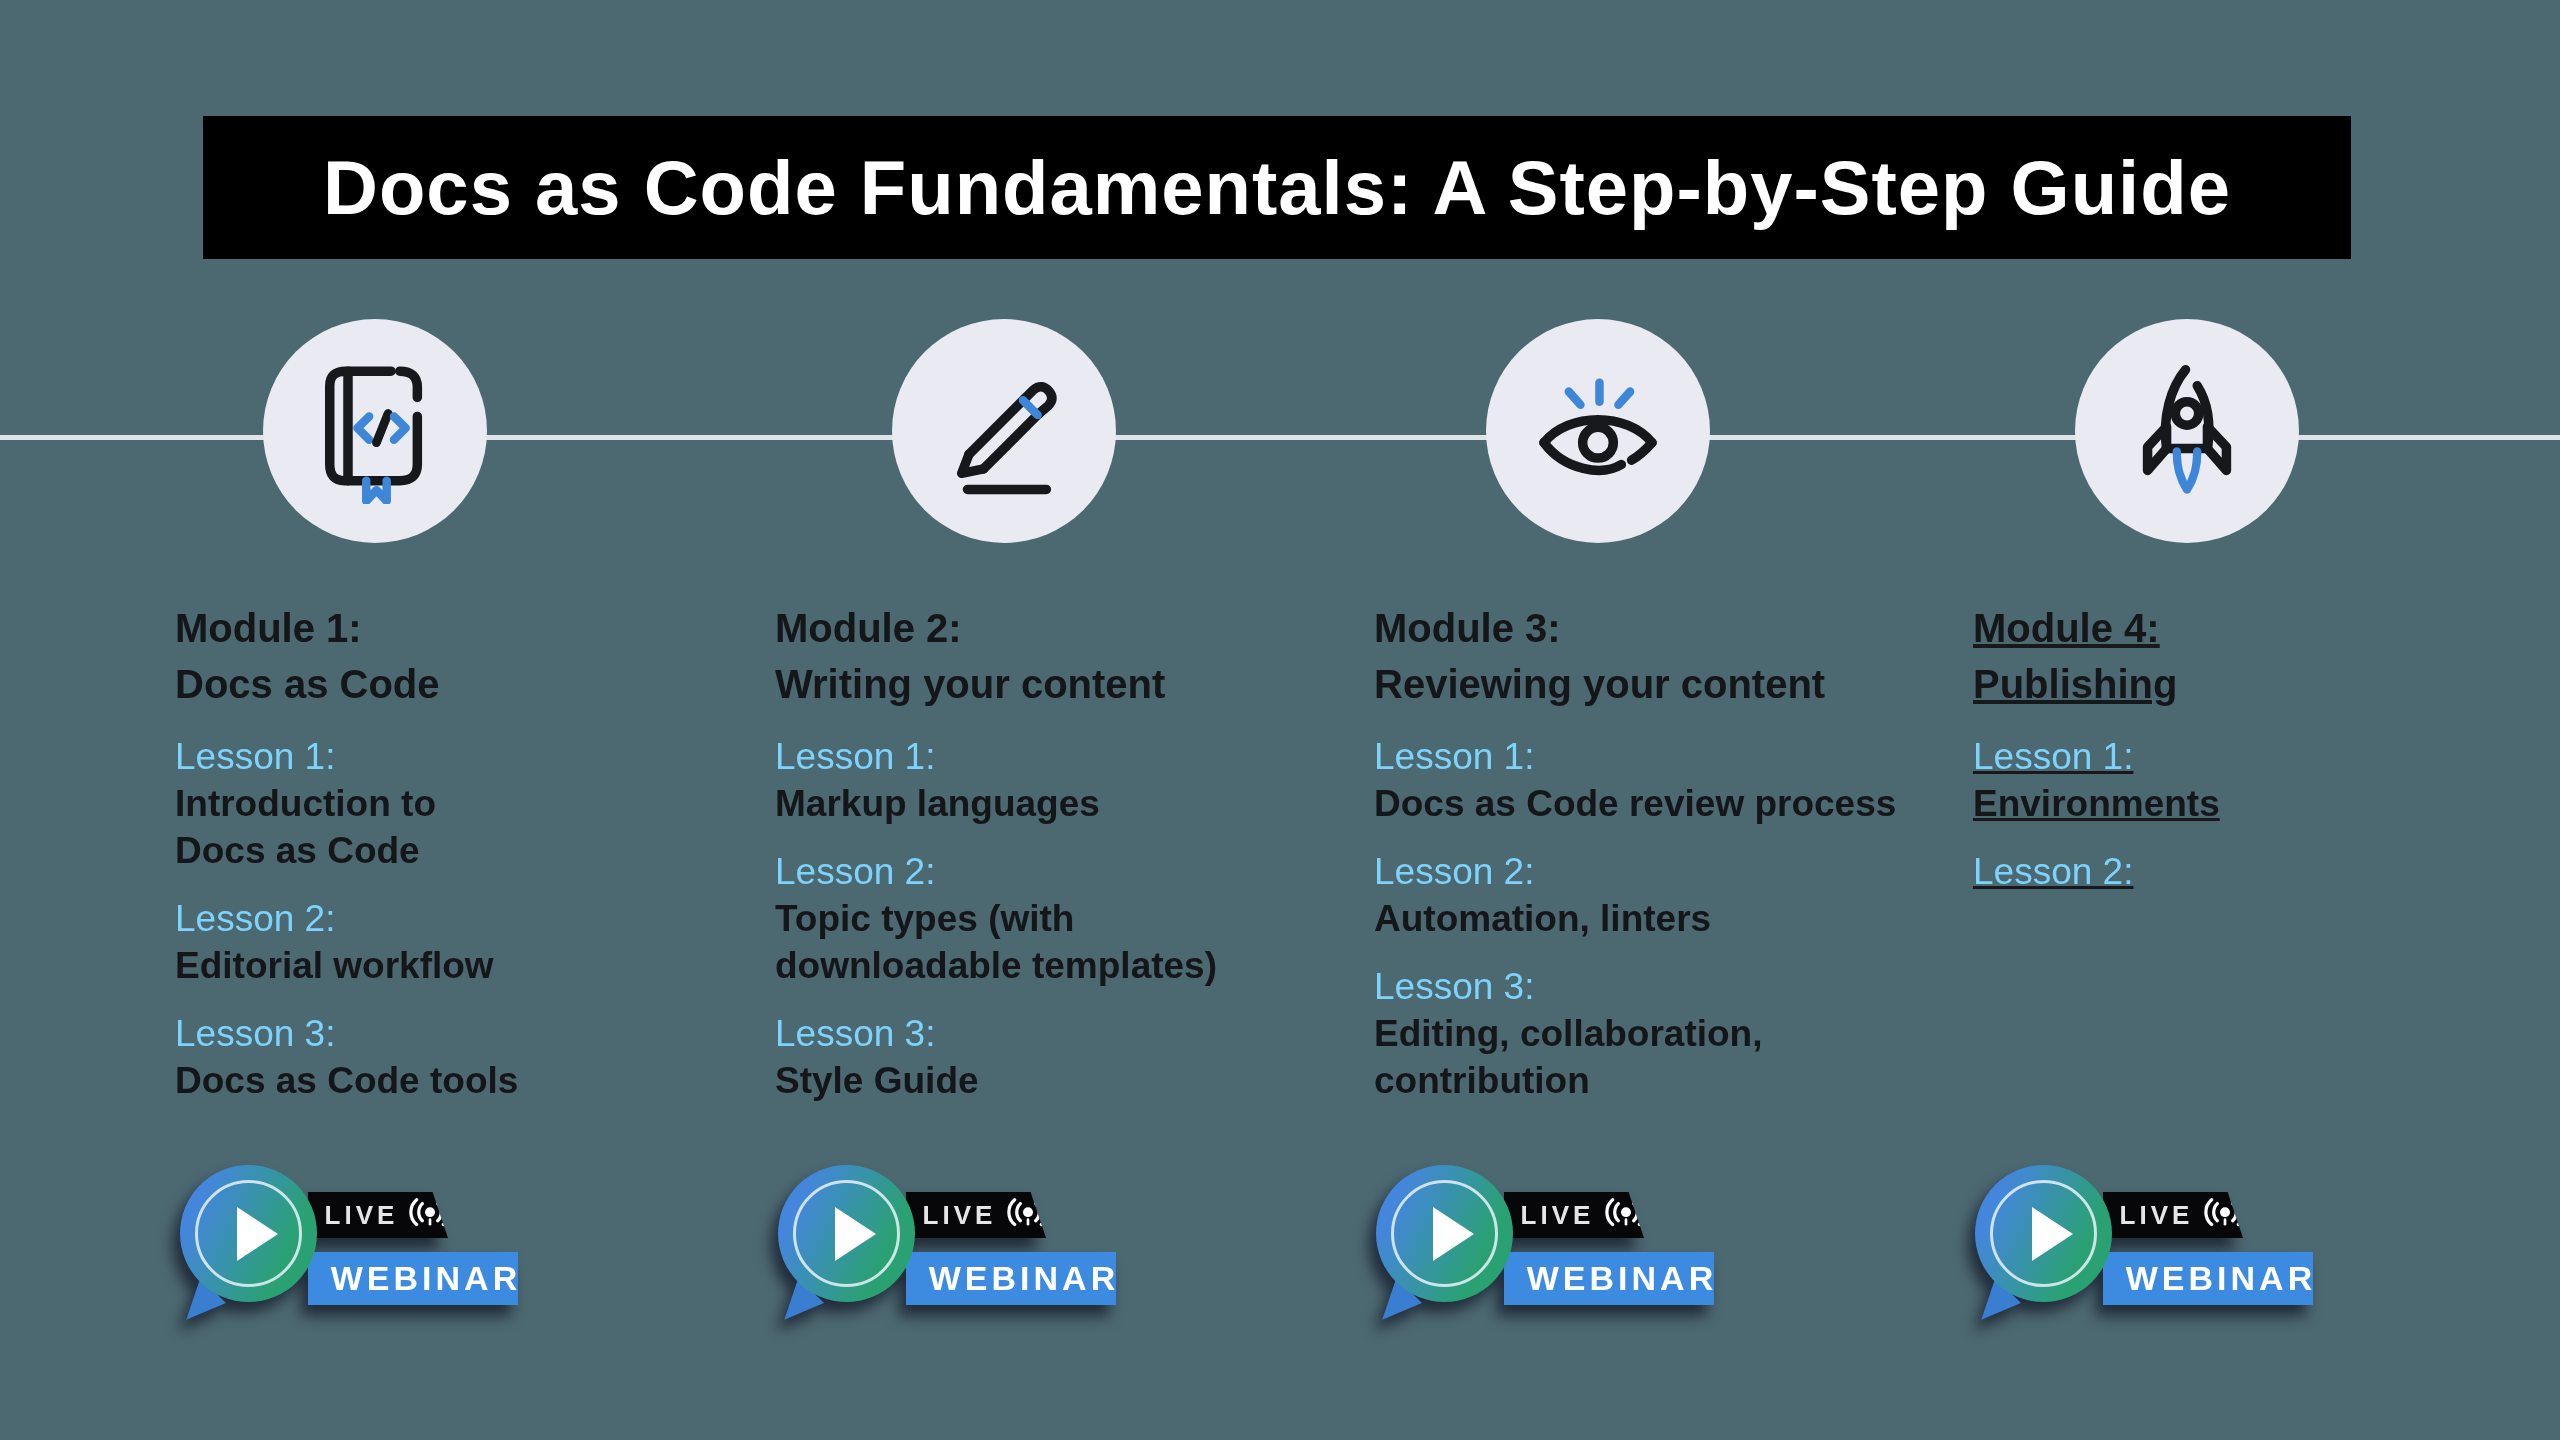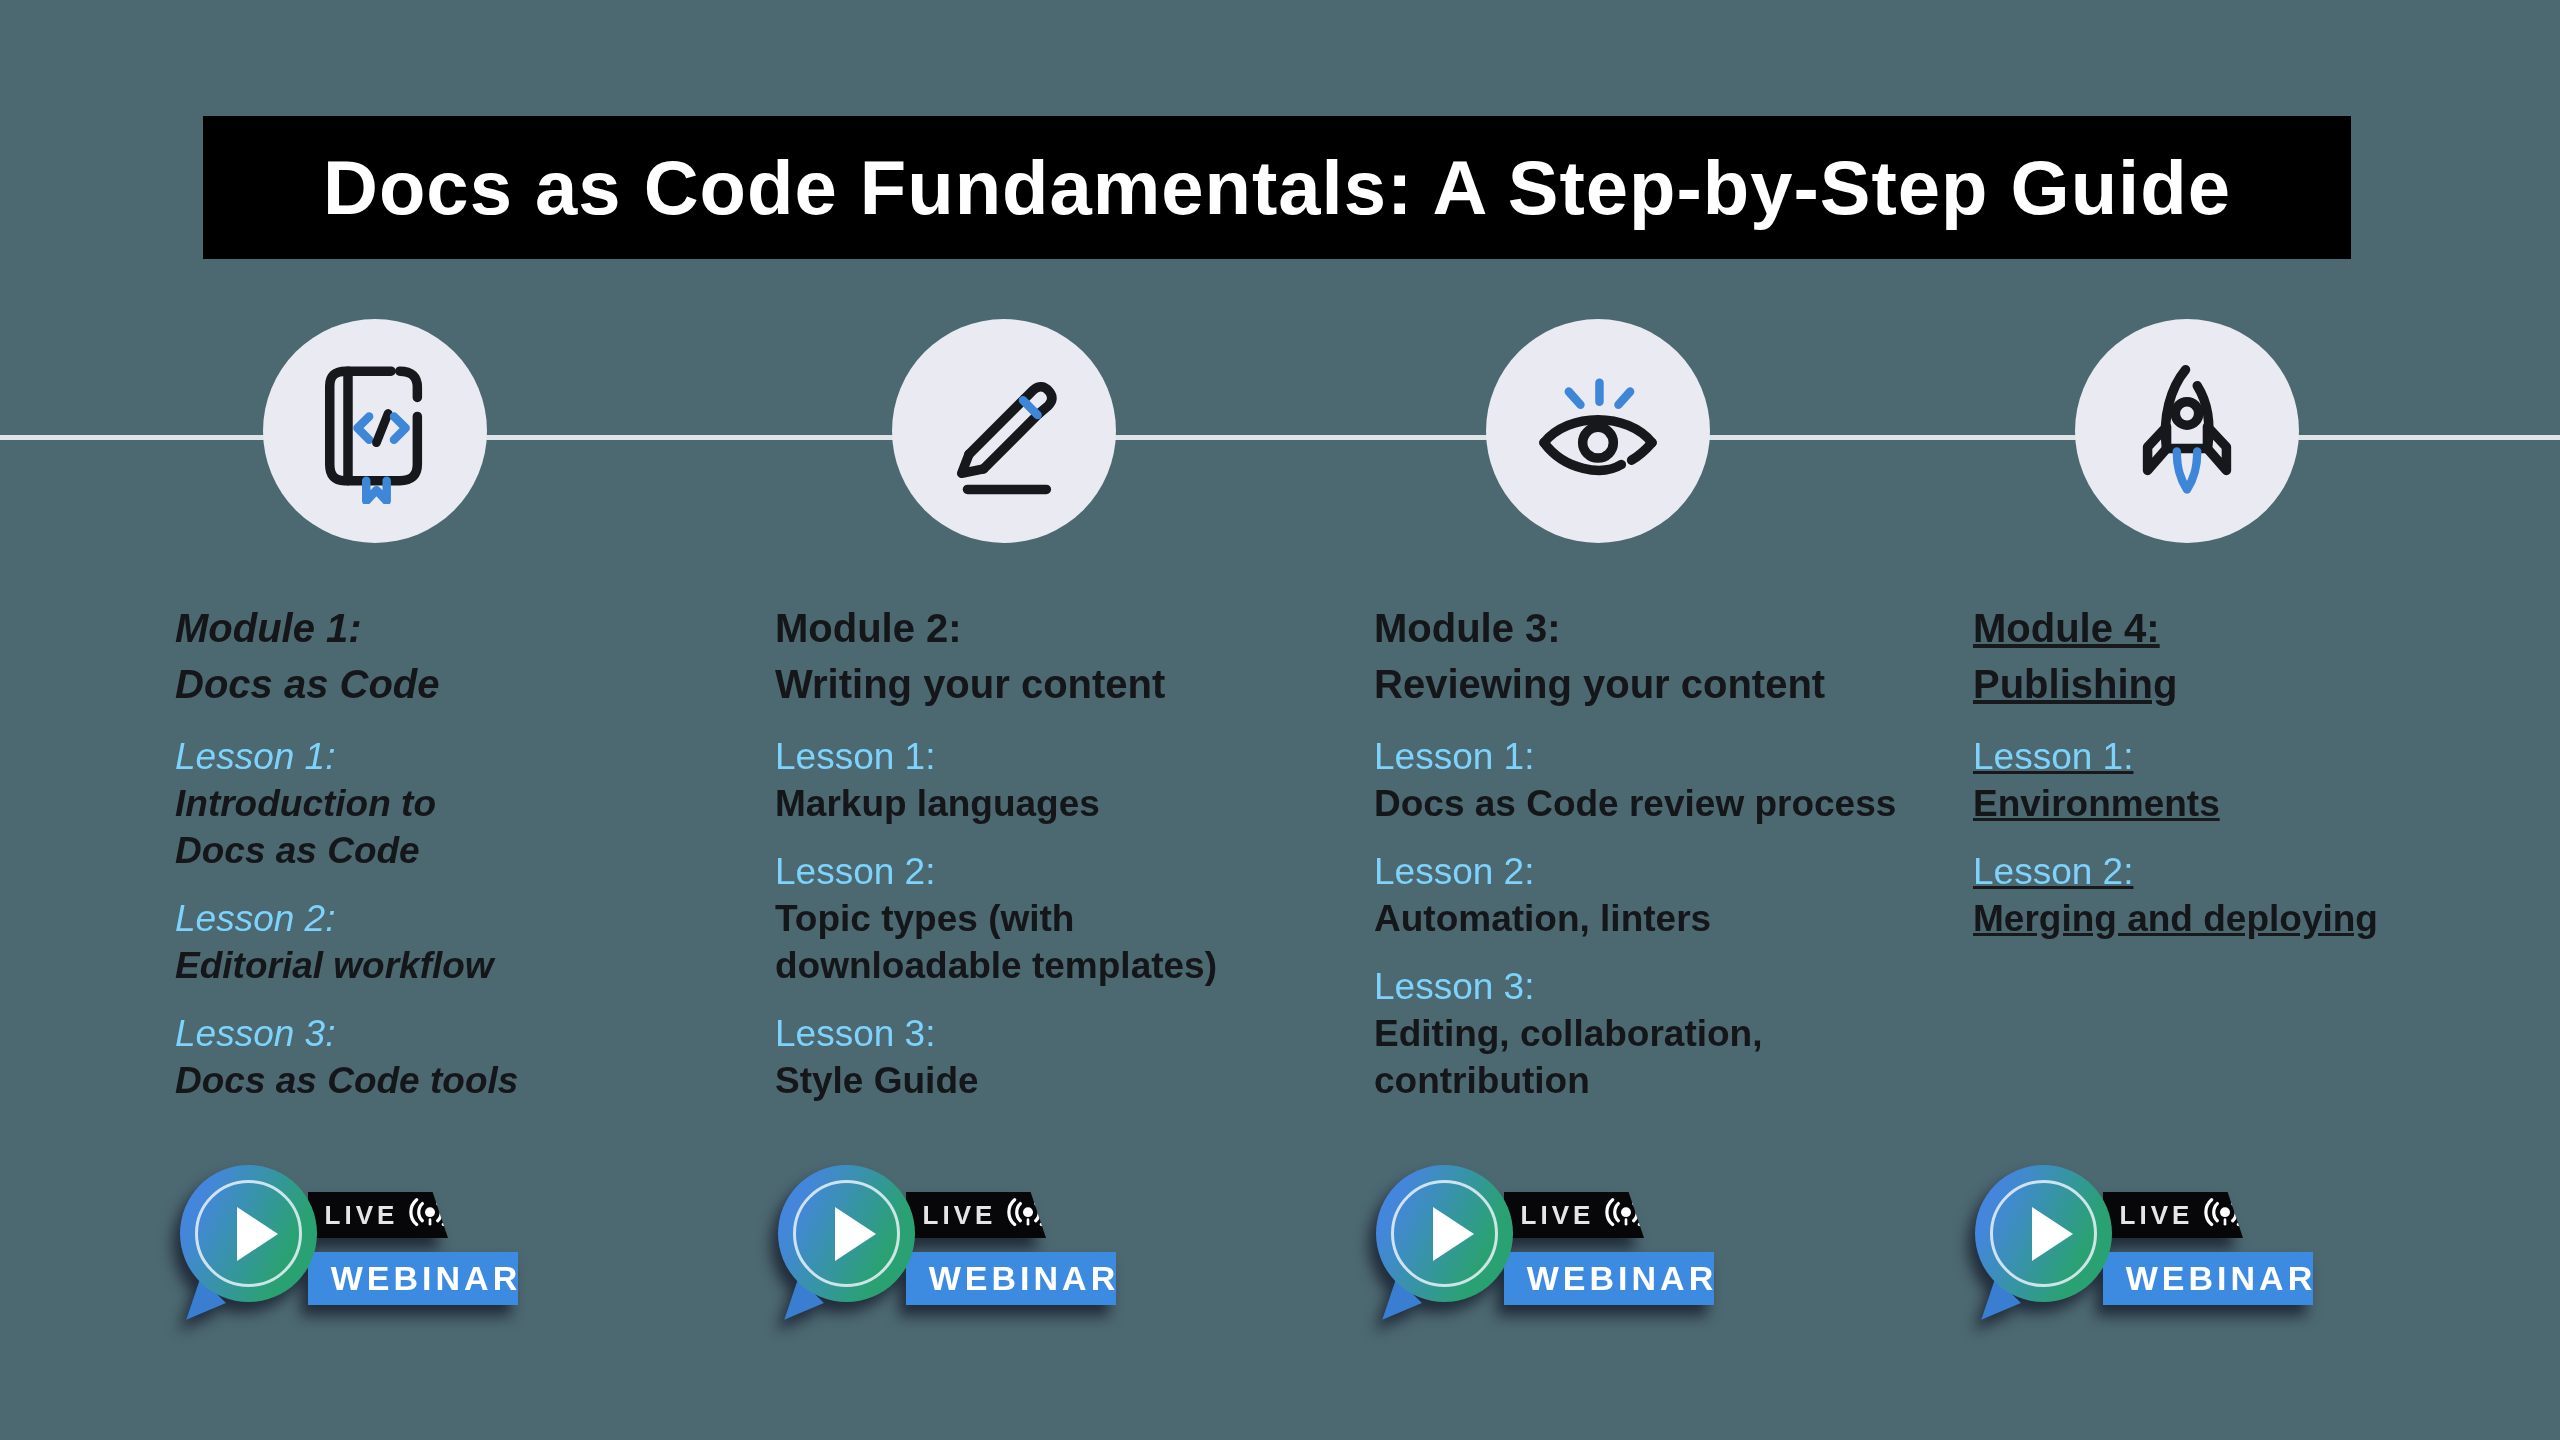--- a/index.html
+++ b/index.html
@@ -32,21 +32,21 @@
     background:#e9eaf2;z-index:2;
     display:flex;align-items:center;justify-content:center;
   }
   #circle-1{left:263px;} #circle-2{left:892px;} #circle-3{left:1486px;} #circle-4{left:2075px;}
   .module-icon{width:146px;height:146px;}
   .ink{stroke:#16181c;stroke-width:6.5;fill:none;stroke-linecap:round;stroke-linejoin:round;}
   .blu{stroke:#3d86d8;stroke-width:5.8;fill:none;stroke-linecap:round;stroke-linejoin:round;}
 
   
   .module-col{position:absolute;top:600px;width:580px;z-index:2;}
-  #module-1{left:175px;font-style:italic;} #module-2{left:775px;} #module-3{left:1374px;} #module-4{left:1973px;text-decoration:underline;}
+  #module-1{left:175px;} #module-2{left:775px;} #module-3{left:1374px;} #module-4{left:1973px;text-decoration:underline;}
   .module-title{margin-bottom:21px;}
   .module-title div{font-size:40px;font-weight:700;line-height:56px;color:#141619;}
   .lesson{margin-bottom:21px;}
   .lesson-label{font-size:37px;font-weight:400;line-height:47px;color:#7dd3fc;}
   .lesson-name{font-size:37px;font-weight:700;line-height:47px;color:#141619;white-space:pre-line;}
 
   
   .badge{position:absolute;top:1165px;width:352px;height:155px;z-index:3;cursor:pointer;}
   #badge-1{left:175px;} #badge-2{left:773px;} #badge-3{left:1371px;} #badge-4{left:1970px;}
   .badge-art{position:absolute;left:0;top:0;width:352px;height:155px;
@@ -206,21 +206,20 @@
     <div class="module-title">
       <div>Module 4:</div>
       <div>Publishing</div>
     </div>
     <div class="lesson">
       <div class="lesson-label">Lesson 1:</div>
       <div class="lesson-name">Environments</div>
     </div>
     <div class="lesson">
       <div class="lesson-label">Lesson 2:</div>
-      <div class="lesson-name">Merging and deploying</div>
     </div>
   </div>
 
   <div class="badge" id="badge-1">
     <div class="badge-art">
       <div class="live-banner">
         <span class="live-text">LIVE</span>
         <svg class="broadcast-icon" viewBox="0 0 44 34">
           <circle cx="22" cy="14" r="5.2" fill="#fff"></circle>
           <rect x="20.6" y="20.5" width="2.8" height="7.5" rx="1.4" fill="#fff"></rect>

